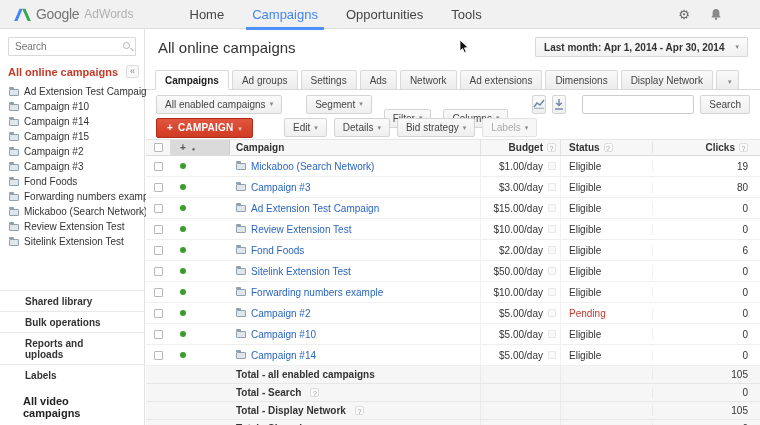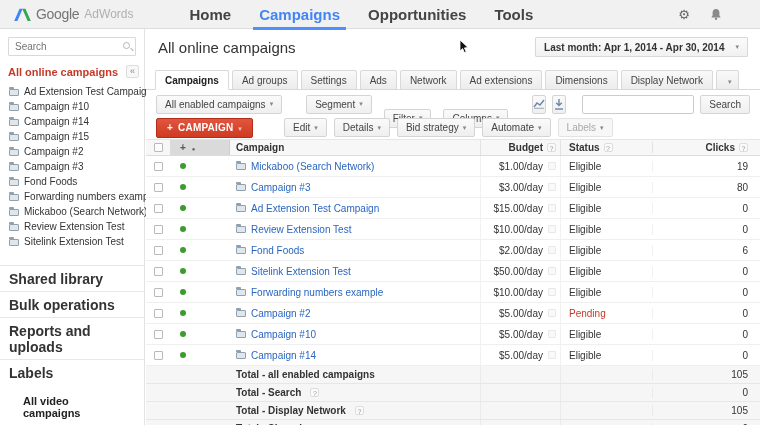--- a/index.html
+++ b/index.html
@@ -16,21 +16,21 @@
     position:relative; height:29px; background:#f1f1f1;
     border-bottom:1px solid #ddd; display:flex; align-items:center;
     padding:0 14px; z-index:5;
   }
   .logo { display:flex; align-items:center; gap:5px; }
   .logo-google { font-size:14px; color:#757575; letter-spacing:-0.3px; }
   .logo-adwords { font-size:12px; color:#b0b0b0; margin-left:0; }
   .nav { display:flex; margin-left:42px; height:29px; }
   .nav-item {
     position:relative; display:flex; align-items:center; padding:0 14px;
-    font-size:15px; font-weight:bold; color:#444; cursor:pointer; text-decoration:none;
+    font-size:13px; font-weight:normal; color:#444; cursor:pointer; text-decoration:none;
   }
   .nav-item.active { color:#4285f4; }
   .nav-item.active::after {
     content:""; position:absolute; left:8px; right:8px; bottom:-1px;
     height:3px; background:#4d90fe;
   }
   .topbar-icons { margin-left:auto; display:flex; align-items:center; gap:20px; padding-right:24px; }
   .gear-glyph { font-size:13px; color:#666; cursor:pointer; line-height:1; }
   .bell svg { display:block; }
 
@@ -62,21 +62,21 @@
     font-size:10px; color:#333; cursor:pointer; white-space:nowrap;
   }
   .folder-icon {
     position:relative; width:10px; height:7px; background:#dfe7ec;
     border:1px solid #90a0ac; border-radius:1px; flex:0 0 auto; margin-top:1px;
   }
   .folder-icon::before { content:""; position:absolute; left:-1px; top:-3px;
     width:5px; height:2px; background:#90a0ac; border-radius:1px 1px 0 0; }
   .side-footer { position:absolute; left:0; right:0; bottom:0; }
   .side-footer .flink {
-    border-top:1px solid #e8e8e8; padding:5px 9px 4px; font-size:14px;
+    border-top:1px solid #e8e8e8; padding:5px 25px 4px; font-size:10px;
     font-weight:bold; color:#333; cursor:pointer;
   }
   .video-heading { padding:10px 23px 6px; font-size:11px; font-weight:bold; color:#222; cursor:pointer; }
 
   
   .main { position:absolute; left:146px; top:29px; right:0; bottom:0; background:#fff; }
   .main-header { position:relative; height:38px; }
   .page-title { position:absolute; left:12px; top:10px; font-size:15px; color:#333; }
   .date-btn {
     position:absolute; right:12px; top:8px; height:20px; display:flex; align-items:center;
@@ -326,24 +326,20 @@
         <span class="caret-icon"></span>
       </span>
       <span class="btn">
         <span>Details</span>
         <span class="caret-icon"></span>
       </span>
       <span class="btn">
         <span>Bid strategy</span>
         <span class="caret-icon"></span>
       </span>
-      <span class="btn">
-        <span>Automate</span>
-        <span class="caret-icon"></span>
-      </span>
       <span class="btn disabled">
         <span>Labels</span>
         <span class="caret-icon"></span>
       </span>
     </div>
 
     <div class="tbl">
       <div class="thead">
         <span class="c-check">
             <span class="checkbox"></span>

